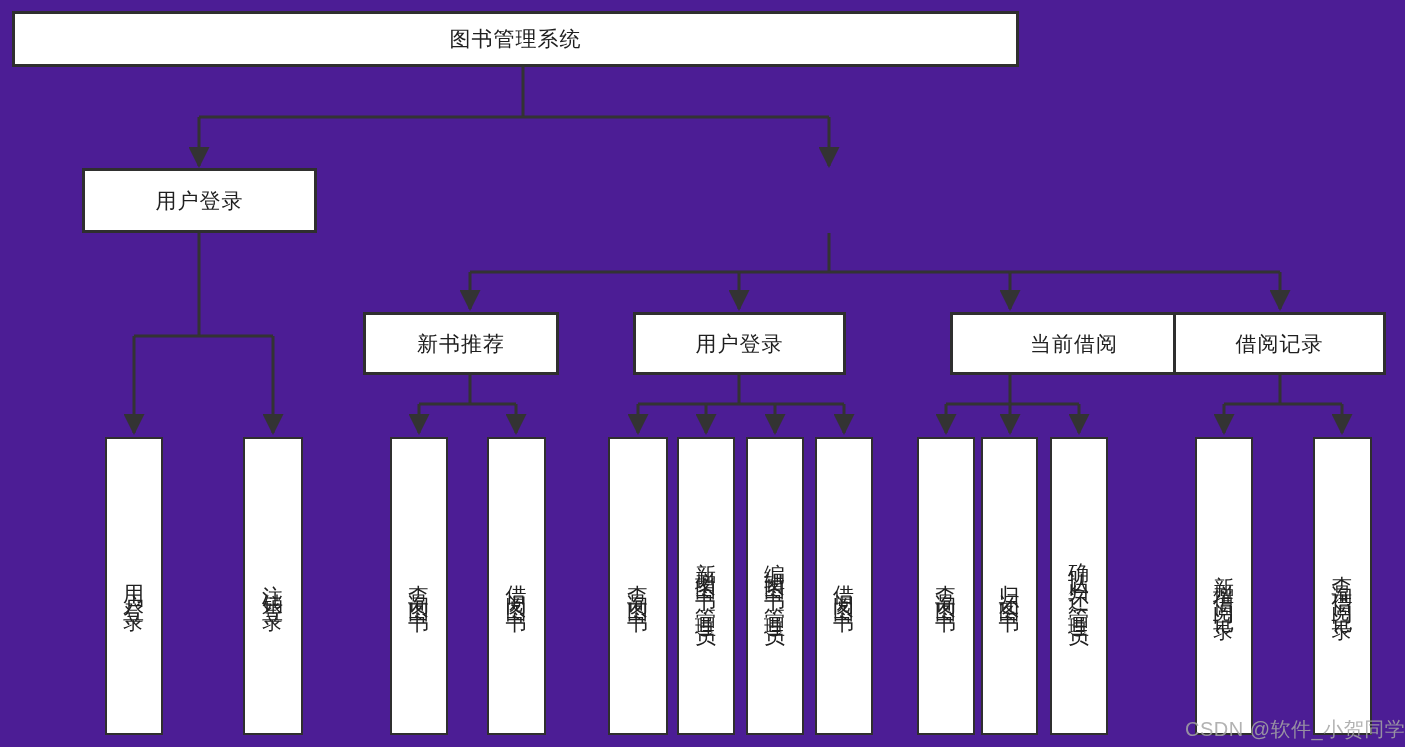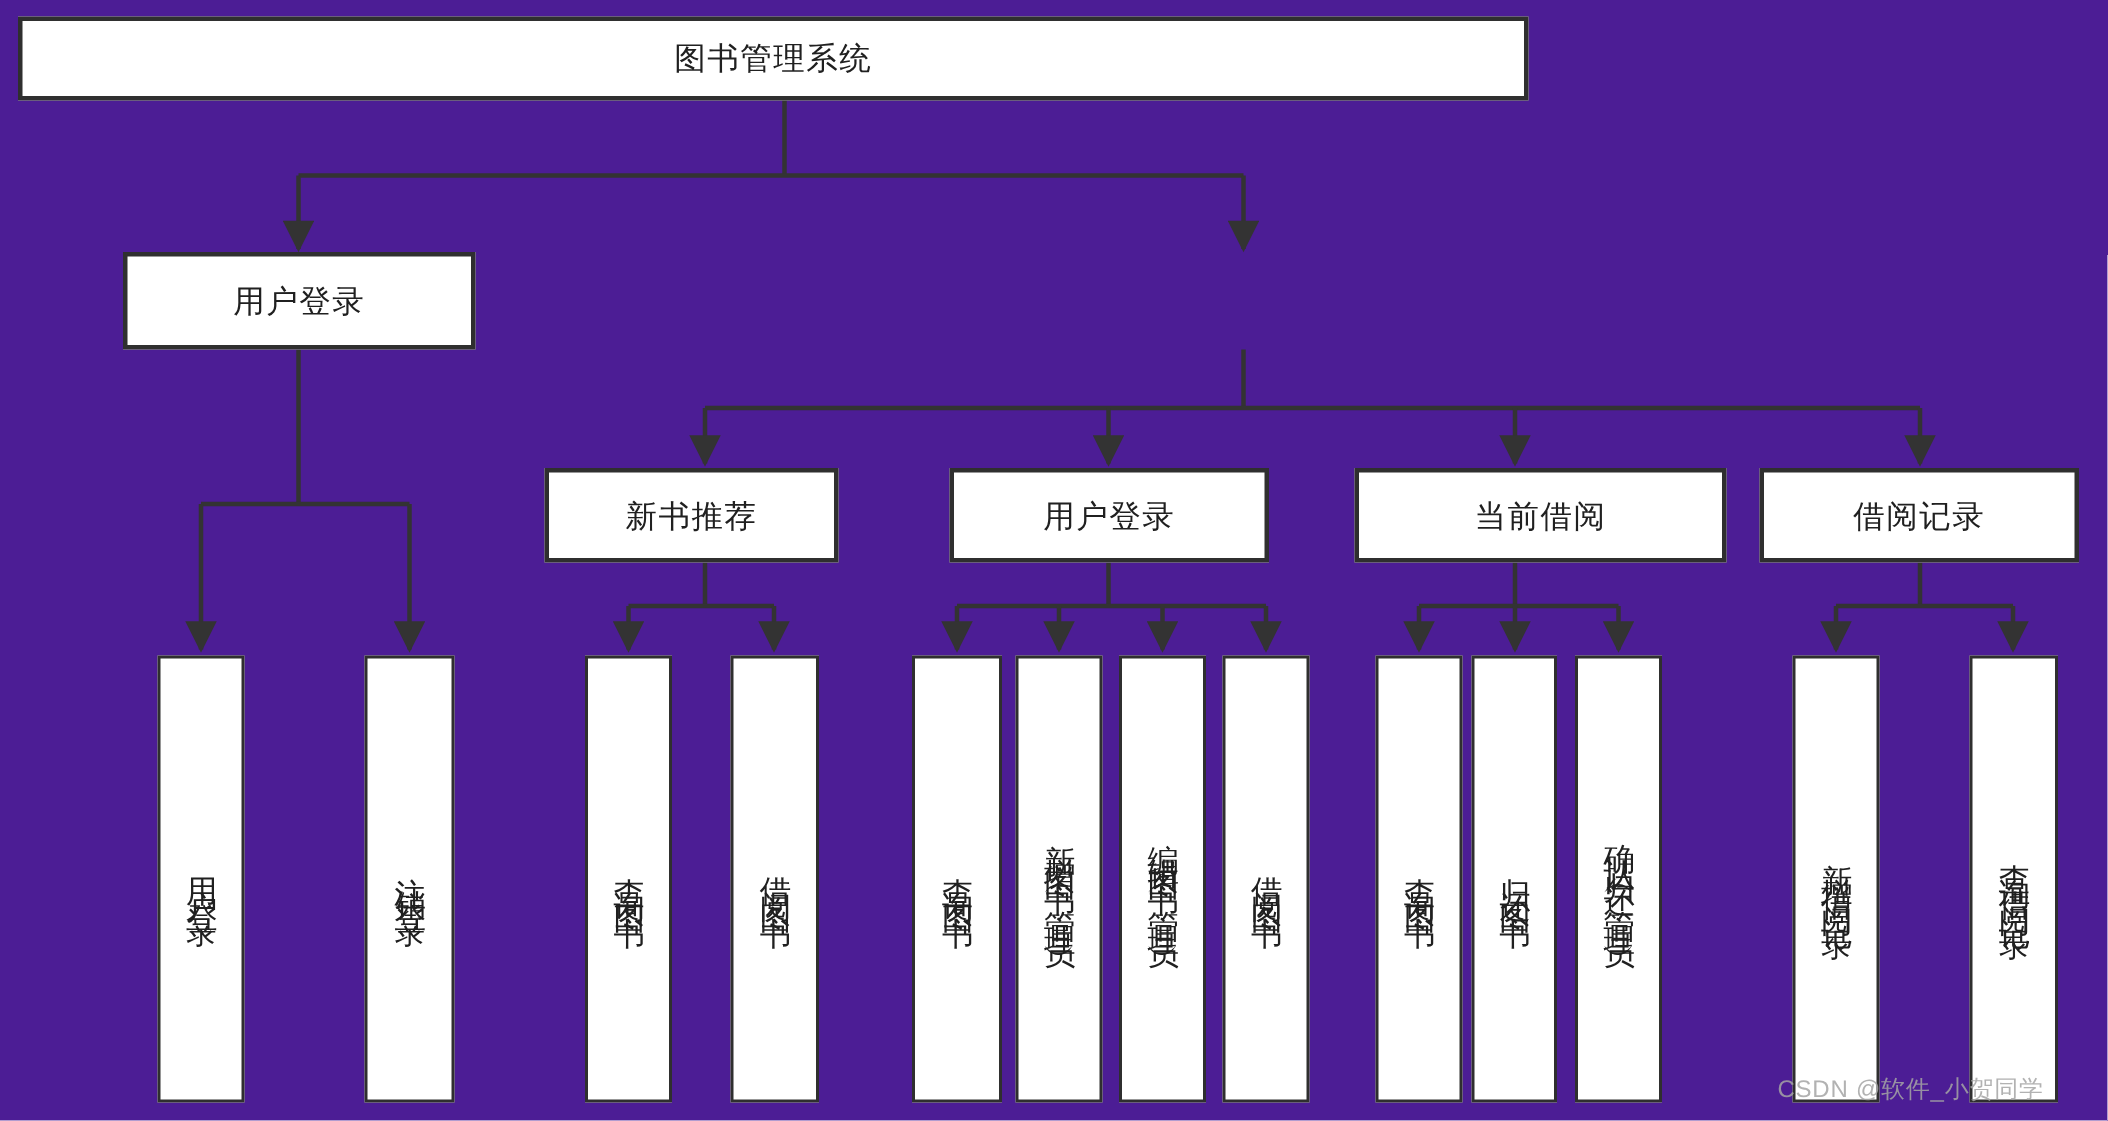--- a/index.html
+++ b/index.html
@@ -30,21 +30,21 @@
     writing-mode:vertical-rl;
     text-orientation:mixed;
     font-size:21px;
     letter-spacing:9px;
     line-height:1;
     white-space:nowrap;
   }
   .watermark{
     position:absolute;
     left:1185px;top:716px;
-    font-size:16px;
+    font-size:20px;
     color:rgba(165,165,165,0.85);
     letter-spacing:0.5px;
     white-space:nowrap;
     z-index:5;
   }
 </style>
 </head>
 <body>
 
 <div id="canvas">
@@ -98,21 +98,21 @@
       <path d="M1342 404 V433" marker-end="url(#ah)"></path>
     </g>
   </svg>
 
   <div class="box h" style="left:12px;top:11px;width:1007px;height:56px">图书管理系统</div>
 
   <div class="box h" style="left:82px;top:168px;width:235px;height:65px">用户登录</div>
 
   <div class="box h" style="left:363px;top:312px;width:196px;height:63px">新书推荐</div>
   <div class="box h" style="left:633px;top:312px;width:213px;height:63px">用户登录</div>
-  <div class="box h" style="left:903px;top:312px;width:248px;height:63px">当前借阅</div>
+  <div class="box h" style="left:950px;top:312px;width:248px;height:63px">当前借阅</div>
   <div class="box h" style="left:1173px;top:312px;width:213px;height:63px">借阅记录</div>
 
   <div class="box v" style="left:105px;width:58px">
     <span class="vtext">用户登录</span>
   </div>
   <div class="box v" style="left:243px;width:60px">
     <span class="vtext">注销登录</span>
   </div>
 
   <div class="box v" style="left:390px;width:58px">

